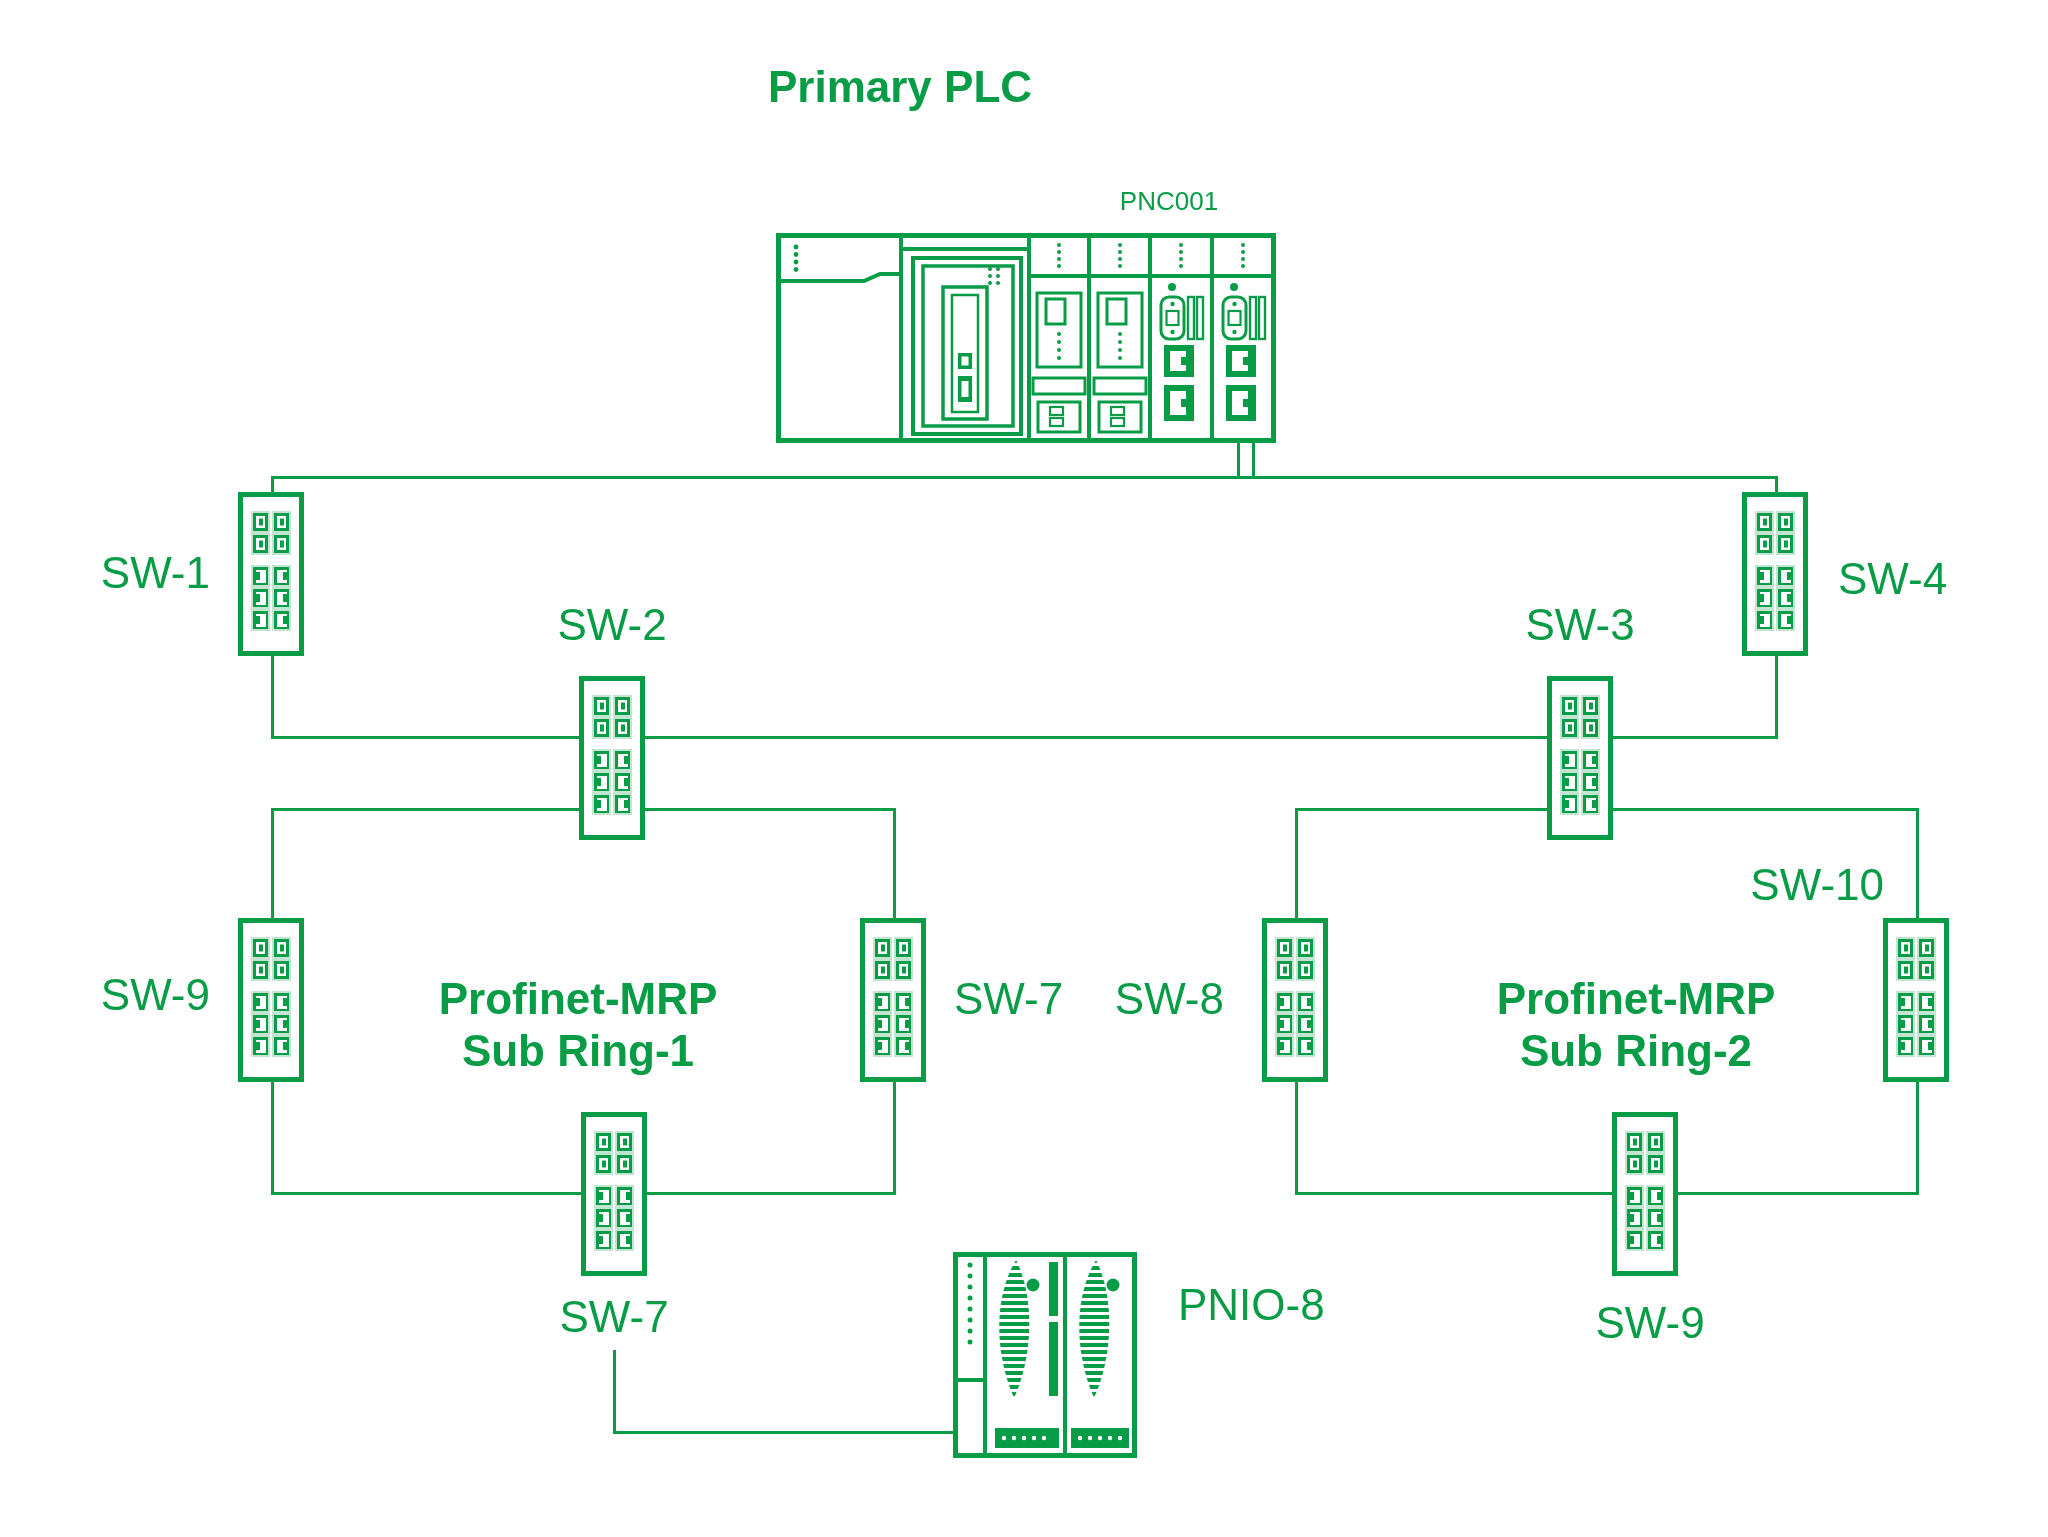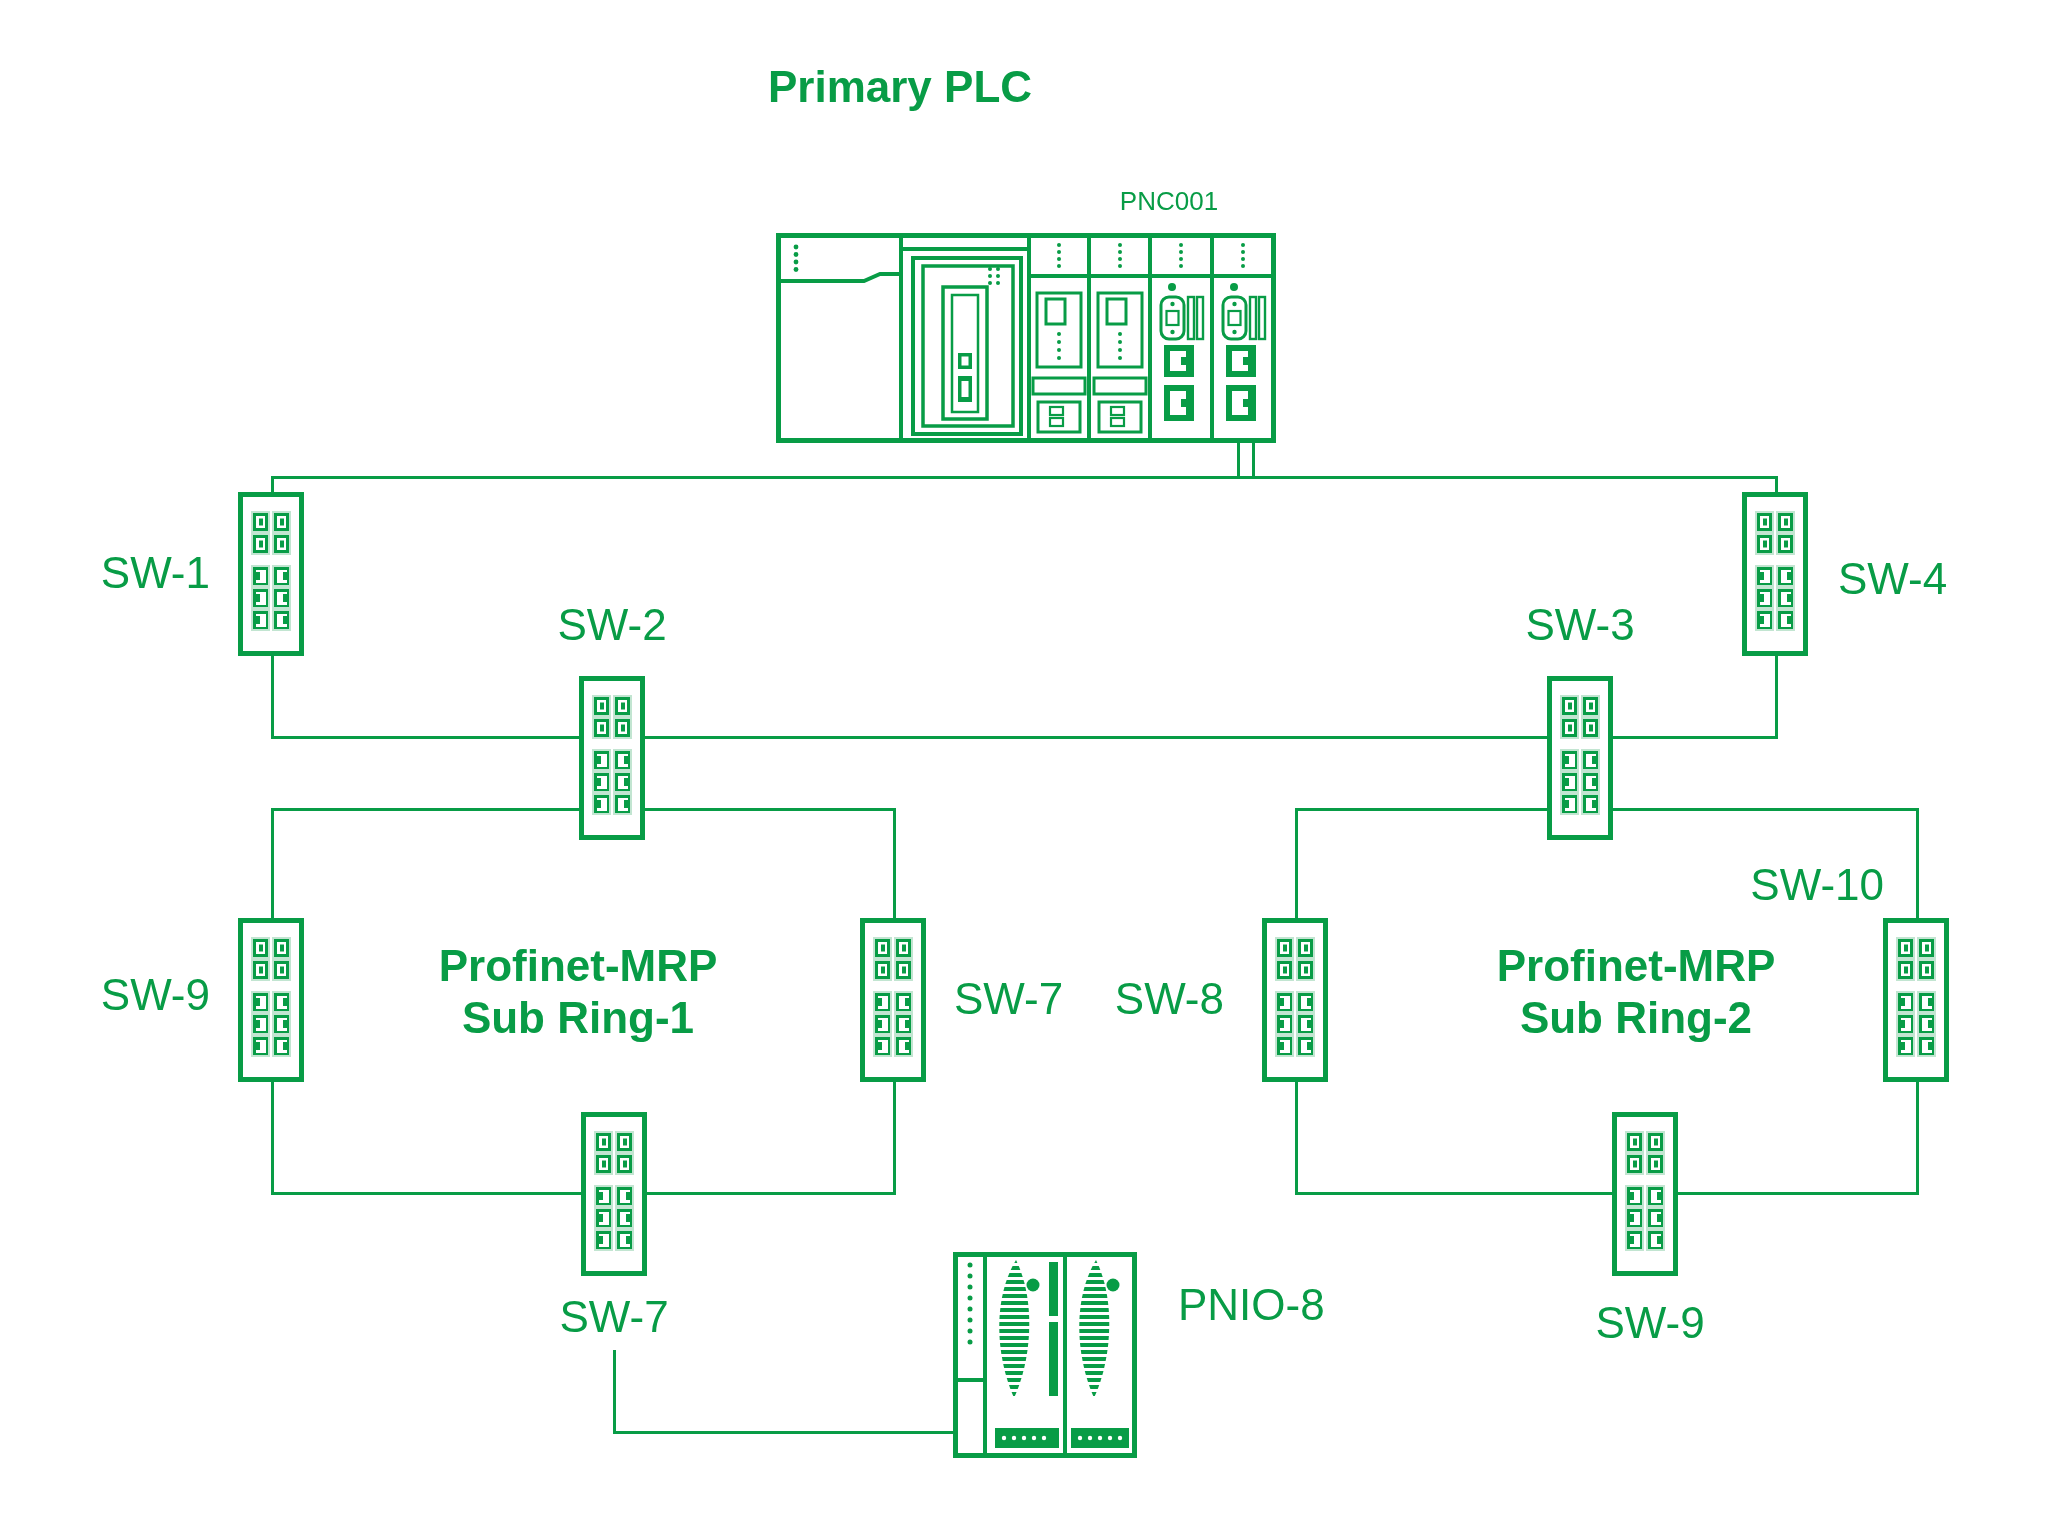--- a/index.html
+++ b/index.html
@@ -7,21 +7,21 @@
     position:relative;width:2048px;height:1537px;background:#fff;overflow:hidden;
     font-family:"Liberation Sans",sans-serif;
     --green:#089c46;--halo:#c2e5d1;
     color:var(--green);
   }
   .lbl{position:absolute;color:var(--green);font-size:44px;line-height:1.05;white-space:nowrap;}
   .bold{font-weight:700;}
   .center{text-align:center;}
   .right{text-align:right;}
   .small{font-size:26px;text-align:center;}
-  .twoline{line-height:52px;white-space:normal;}
+  .twoline{line-height:52px;white-space:normal;margin-top:33px;}
   .ln{position:absolute;background:var(--green);}
   
   .sw{
     position:absolute;width:66px;height:164px;box-sizing:border-box;
     background:#fff;border:5px solid var(--green);
     display:flex;flex-direction:column;align-items:center;padding-top:16px;gap:14px;
   }
   .pt,.pb{display:grid;grid-template-columns:repeat(2,15px);grid-auto-rows:18px;gap:4px 6px;}
   .pa,.pp{position:relative;width:15px;height:18px;background:var(--green);outline:2px solid var(--halo);display:block;}
   .pai{position:absolute;left:3px;top:3px;right:3px;bottom:3px;background:#fff;display:block;}

